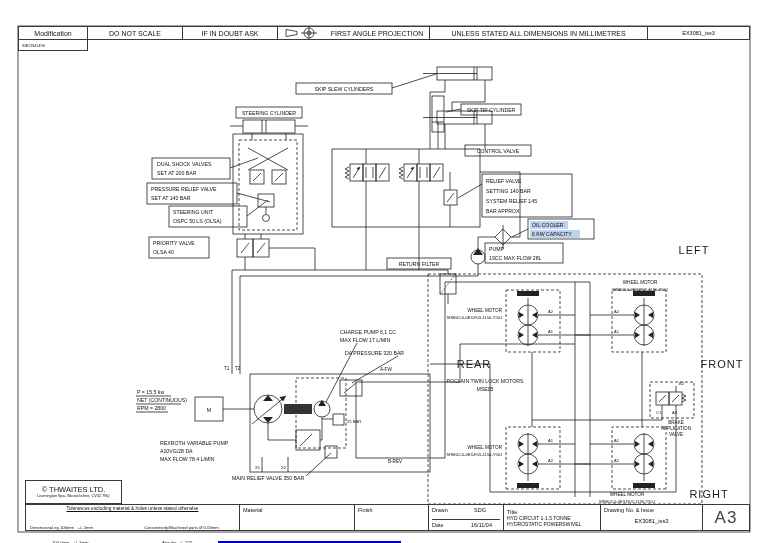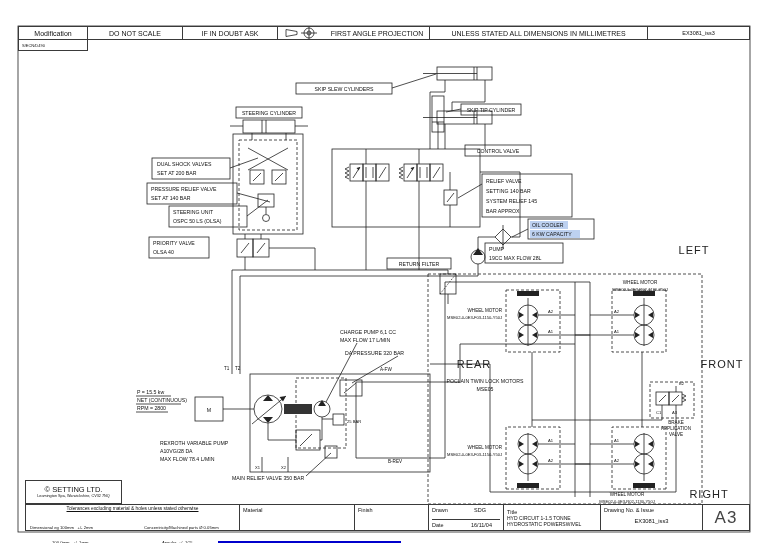--- a/index.html
+++ b/index.html
@@ -339,21 +339,21 @@
       <span>UNLESS STATED ALL DIMENSIONS IN MILLIMETRES</span>
     </div>
   <div class="cell" style="left:647px;top:14px;width:103px;height:14px;font-size:5.5px;">
       <span>EX3081_iss3</span>
     </div>
   <div class="cell left" style="left:18px;top:27px;width:70px;height:12px;font-size:4px;">
       <span>S/ECN/D490</span>
     </div>
 
   <div class="cell" style="left:25px;top:468px;width:97px;height:24px;flex-direction:column;line-height:1.1;">
-    <span style="font-size:7.5px;">© SETTING LTD.</span>
+    <span style="font-size:7.5px;">© THWAITES LTD.</span>
     <span style="font-size:3.8px;">Leamington Spa, Warwickshire, CV32 7NQ</span>
   </div>
 
   <div class="cell" style="left:25px;top:492px;width:215px;height:27px;">
     <div style="position:absolute;left:0;top:1px;width:100%;text-align:center;font-size:4.8px;text-decoration:underline;">Tolerances excluding material &amp; holes unless stated otherwise</div>
     <div style="position:absolute;left:4px;top:9px;font-size:4.2px;line-height:1.25;white-space:pre;">
       <div>Dimensional eg 100mm   +/- 2mm</div>
       <div style="padding-left:22px;">100.0mm   +/- 1mm</div>
       
     </div>

